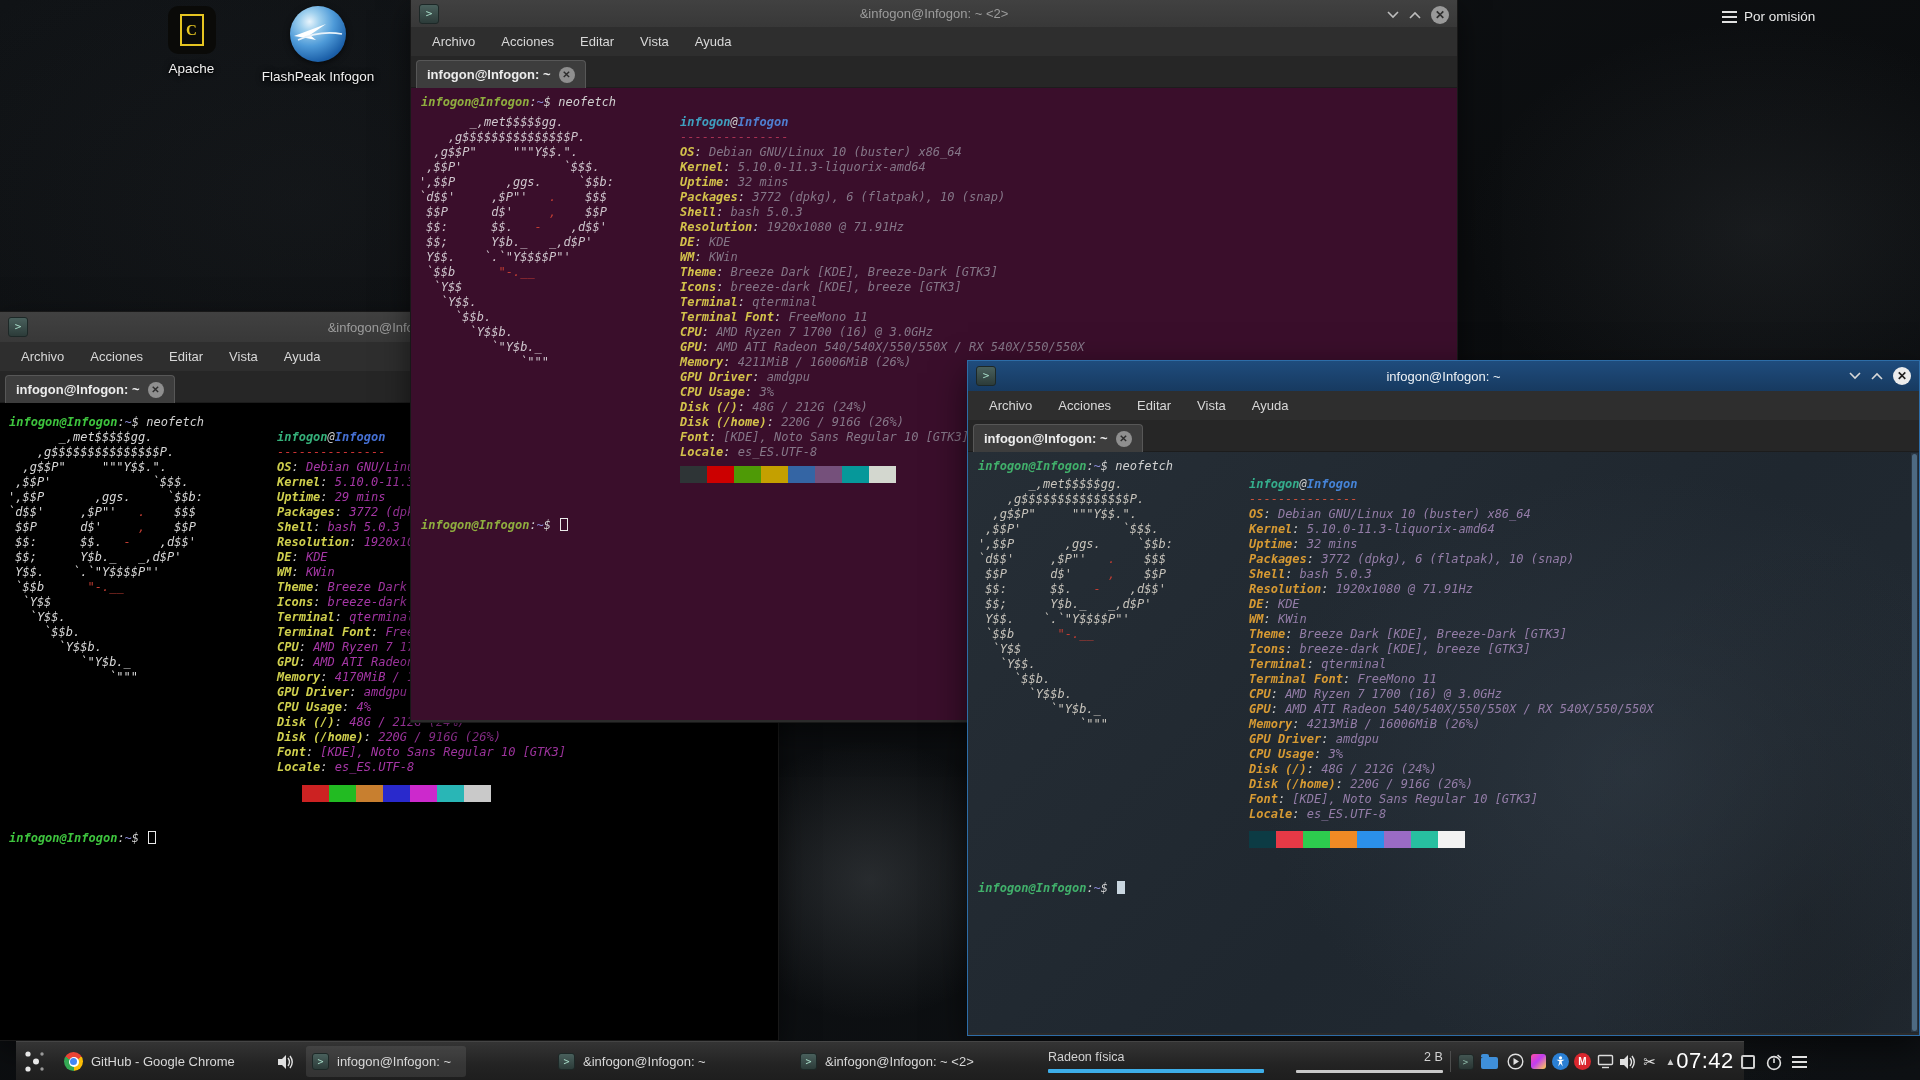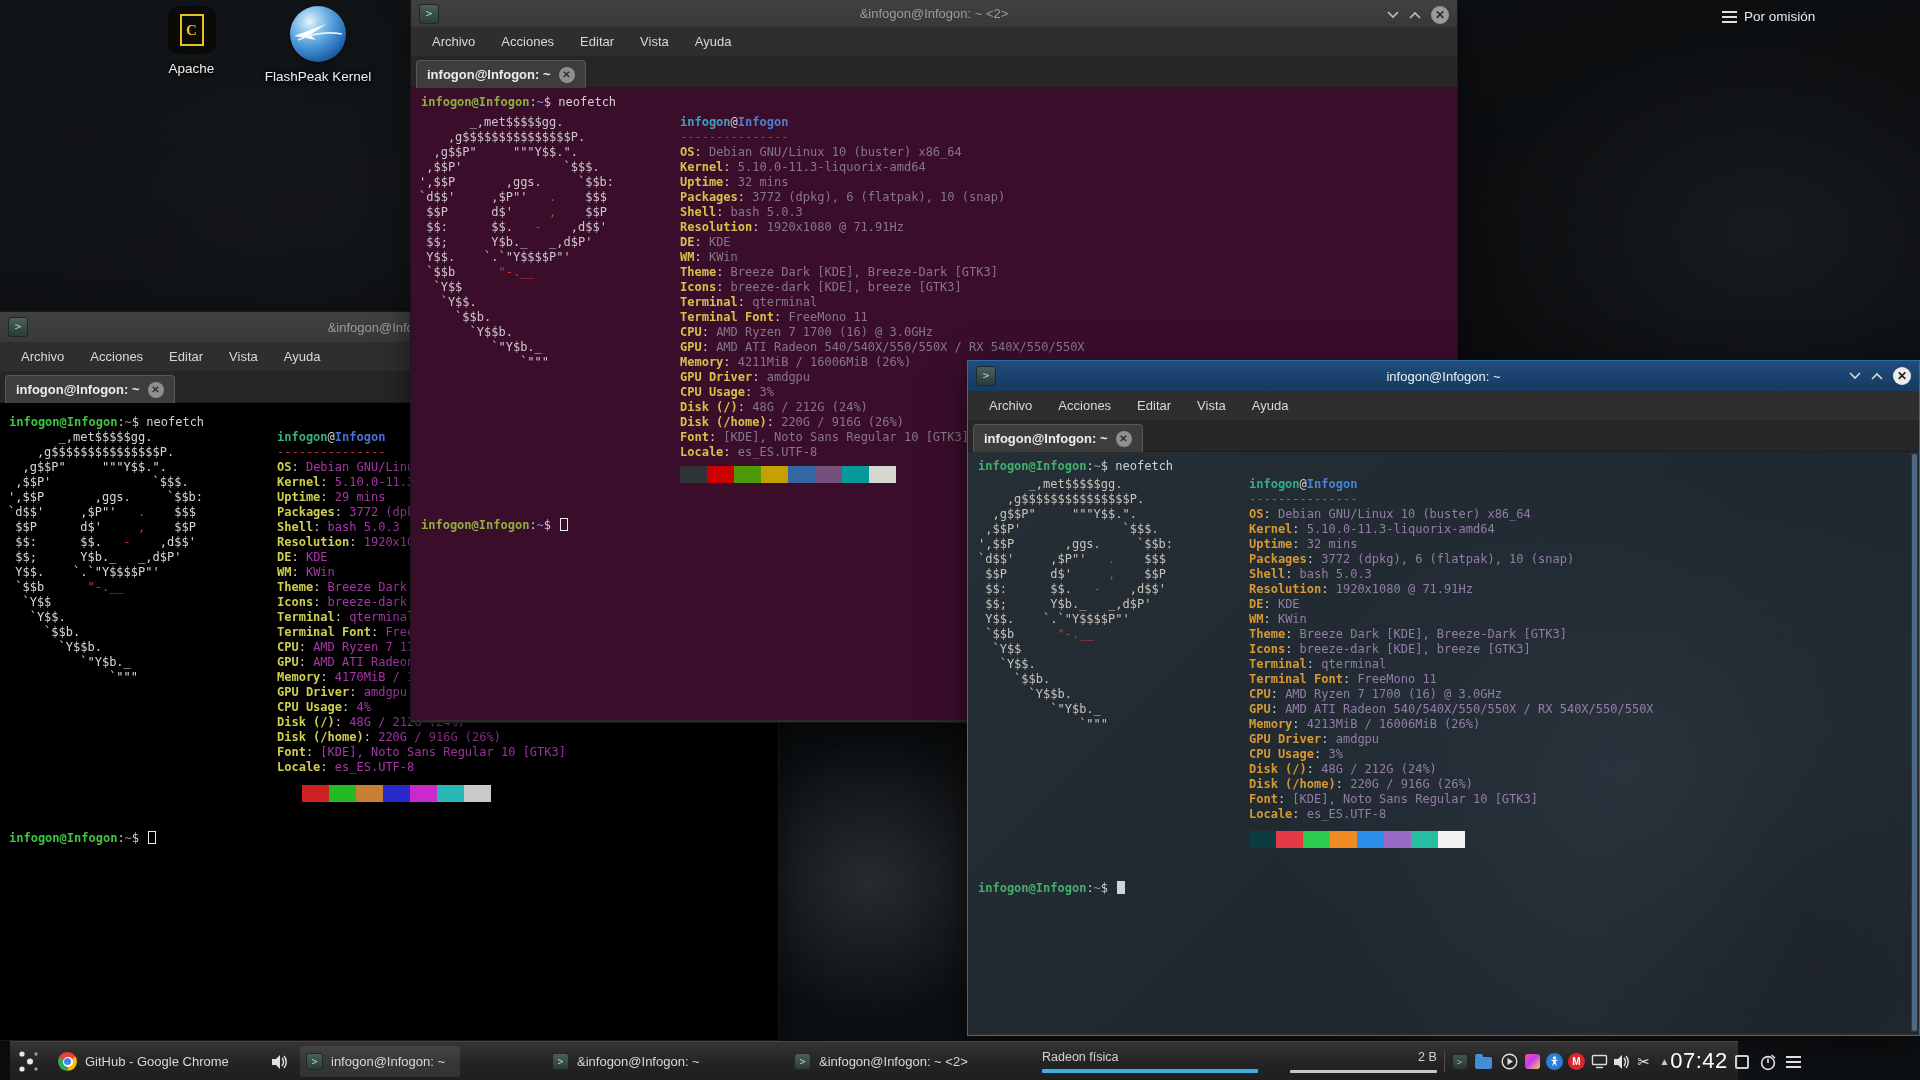--- a/index.html
+++ b/index.html
@@ -69,21 +69,21 @@
   #win1 { left:411px; top:0; width:1046px; height:722px; z-index:2; }
   #win1 .titlebar { height:27px; }
   #win1 .content { height:632px; background:#3a0e2b; }
   #win3 { left:968px; top:361px; width:951px; height:674px; z-index:3; box-shadow:0 0 0 1px #2d6da8, 0 12px 34px rgba(0,0,0,.6); }
   #win3 .content { height:581px;
     background:
       radial-gradient(500px 400px at 70% 55%, rgba(62,74,86,.35), rgba(0,0,0,0) 75%),
       radial-gradient(300px 500px at 88% 80%, rgba(20,24,28,.5), rgba(0,0,0,0) 75%),
       linear-gradient(135deg, #262e36 0%, #1f272f 55%, #232b33 100%); }
 
-  .prompt, .art, .info, .palette { position:absolute; white-space:pre; }
+  .prompt, .art, .info, .palette { position:absolute; white-space:pre;font-style:italic; }
   .art { font-size:12px; line-height:15px; }
   .irow { height:15px; }
   .palette { display:flex; }
   .swatch { width:27px; height:17px; display:inline-block; }
   .cursor { display:inline-block; width:8px; height:13px; vertical-align:-2px; margin-left:2px; }
   .cursor.hollow { border:1px solid #eaeaea; }
   .cursor.solid { background:#c9d6e0; }
 
   
   .c-pw { color:#d0d0d0; } .c-pt { color:#8a8ad6; } .c-tw { color:#cfcfcf; }
@@ -95,21 +95,21 @@
   .w1 .c-dash{color:#a83253} .w2 .c-dash{color:#cc3333} .w3 .c-dash{color:#c8503c}
   .w1 .c-tu{color:#3f9fbf} .w1 .c-th{color:#4f7fd0}
   .w2 .c-tu{color:#35b07a} .w2 .c-th{color:#4671d5}
   .w3 .c-tu{color:#35ad8c} .w3 .c-th{color:#4684d8}
   .w1 .c-aa{color:#cec6cd} .w2 .c-aa{color:#d8d8d8} .w3 .c-aa{color:#c8c4bc}
 
   .scrollbar { position:absolute; right:1px; top:1px; bottom:1px; width:7px; background:#2a3642; }
   .scrollbar .thumb { position:absolute; left:1px; right:1px; top:1px; bottom:1px; background:#4e6a82; border-radius:3px; }
 
   
-  .taskbar { position:absolute; left:10px; top:1041px; width:1728px; height:39px; z-index:10;
+  .taskbar { position:absolute; left:16px; top:1041px; width:1728px; height:39px; z-index:10;
     background:linear-gradient(#343434, #232323 60%, #1e1e1e); border-top:1px solid #454545; }
   .taskbar .abs { position:absolute; }
   .launcher { left:5px; top:6px; width:27px; height:27px; }
   .task { top:4px; height:31px; display:flex; align-items:center; gap:8px; padding:0 6px;
     color:#d8d8d8; font-size:13px; border-radius:3px; overflow:hidden; white-space:nowrap; }
   .task.active { background:rgba(255,255,255,.09); }
   .chrome-icon { width:19px; height:19px; border-radius:50%; flex:0 0 auto; position:relative;
     background:conic-gradient(from -60deg, #ea4335 0 120deg, #fbbc05 120deg 240deg, #34a853 240deg 360deg); }
   .chrome-icon::before { content:""; position:absolute; left:4.5px; top:4.5px; width:10px; height:10px;
     border-radius:50%; background:#fff; }
@@ -148,21 +148,21 @@
     </div>
   </div>
   <div class="dicon" style="left:253px;width:130px;">
     <div class="ic globe-ic">
       <svg width="52" height="26" viewBox="0 0 52 26">
         <path d="M2 16 L34 4 L18 15 L24 20 L14 18 Z" fill="#ffffff"></path>
         <path d="M6 20 Q28 10 50 14" stroke="#e8f2fa" stroke-width="1.6" fill="none"></path>
       </svg>
     </div>
     <div class="lbl">
-      <div>FlashPeak Kernel</div>
+      <div>FlashPeak Infogon</div>
     </div>
   </div>
 
   <div class="toolbox">
     <span class="hamb">
         <i></i>
       </span>
     <span>Por omisión</span>
   </div>
 </div>

